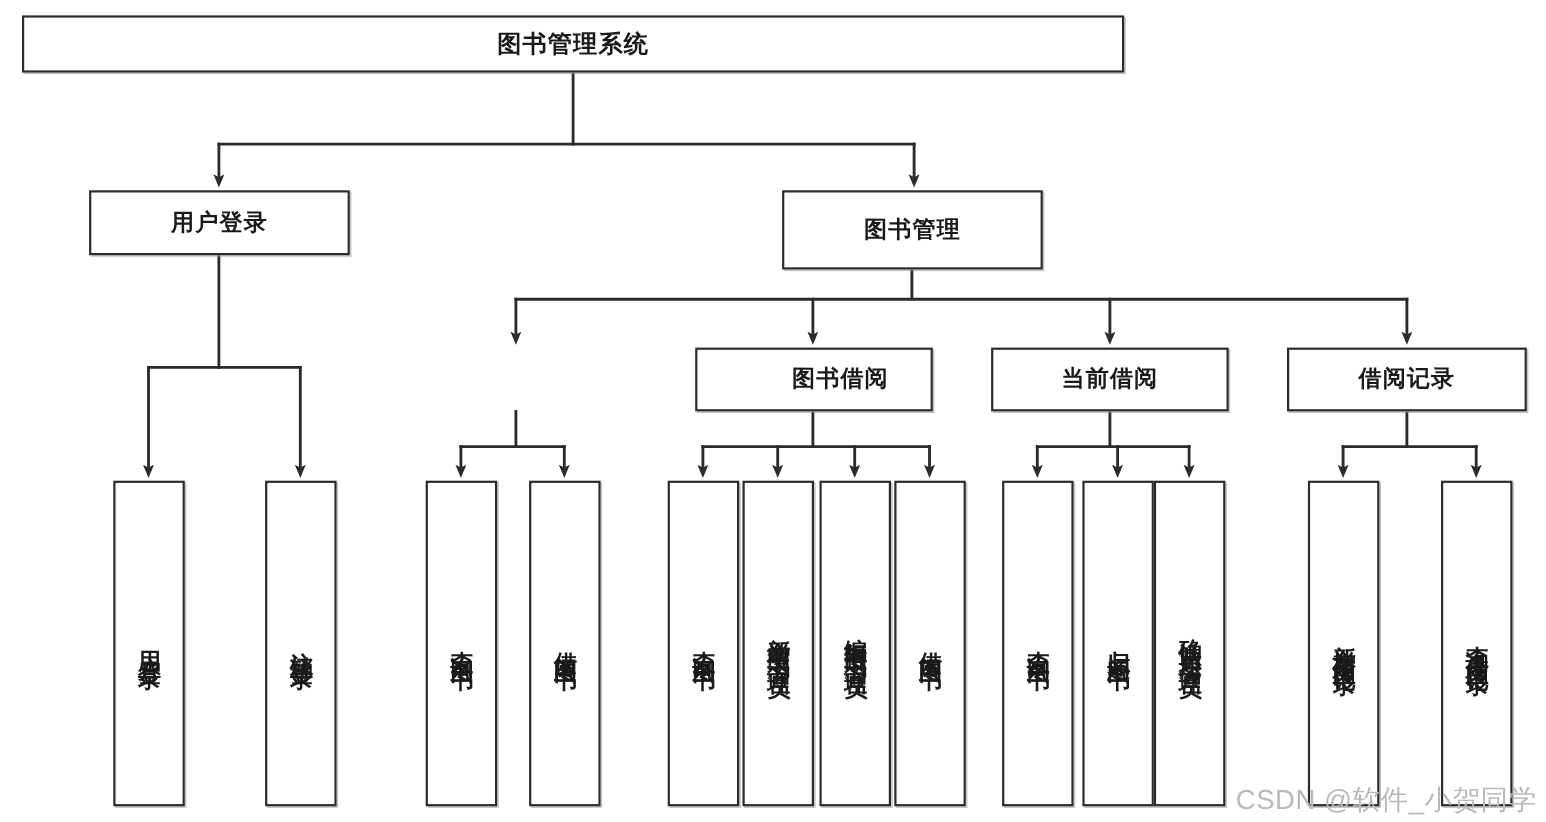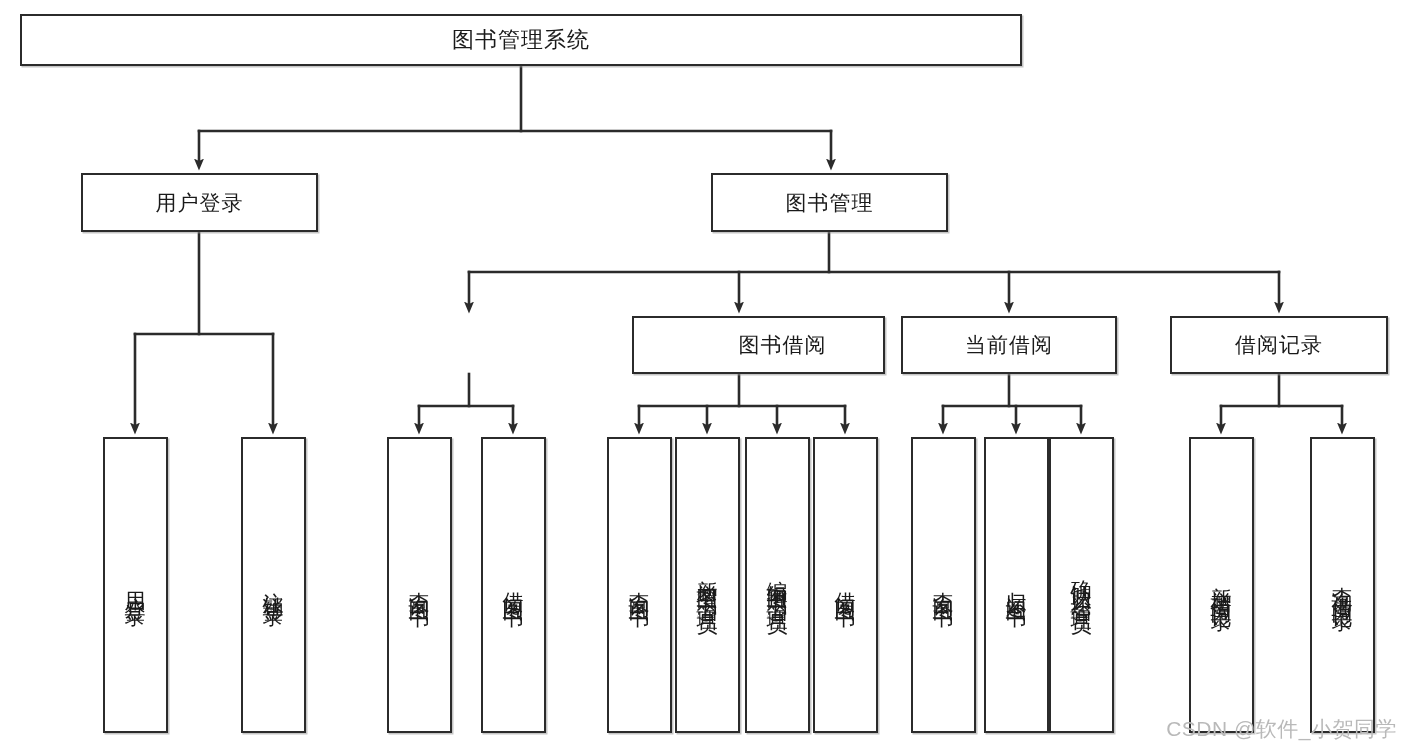--- a/index.html
+++ b/index.html
@@ -28,20 +28,21 @@
   .node {
     position: absolute;
     box-sizing: border-box;
     border: 2.5px solid #2b2b2b;
     background: #ffffff;
     display: flex;
     align-items: center;
     justify-content: center;
     color: #1a1a1a;
     box-shadow: 1.5px 1.5px 0 rgba(150,150,150,0.55);
+    font-weight: bold;
   }
   .node.h {
     font-size: 21px;
     letter-spacing: 1px;
     line-height: 1.2;
   }
   .node.root {
     font-size: 22px;
   }
   .node.v {
@@ -56,21 +57,21 @@
   }
   .node.v .vtext {
     writing-mode: vertical-rl;
     text-orientation: upright;
     white-space: nowrap;
   }
   .watermark {
     position: absolute;
     right: 8px;
     bottom: 4px;
-    font-size: 21px;
+    font-size: 25px;
     color: #b9b9b9;
     letter-spacing: 0.5px;
     white-space: nowrap;
     user-select: none;
   }
 </style>
 </head>
 <body>
 
 <div id="canvas">
@@ -121,23 +122,23 @@
       <path d="M1279,374 L1279,406"></path>
       <path d="M1221,406 L1342,406"></path>
       <path d="M1221,406 L1221,424" marker-end="url(#ah)"></path>
       <path d="M1342,406 L1342,424" marker-end="url(#ah)"></path>
     </g>
   </svg>
 
   <div class="node h root" style="left: 20px; top: 14px; width: 1002px; height: 52px;">图书管理系统</div>
 
   <div class="node h" style="left: 81px; top: 173px; width: 237px; height: 59px;">用户登录</div>
-  <div class="node h" style="left: 711px; top: 173px; width: 237px; height: 59px;">图书管理</div>
+  <div class="node h" style="left: 711px; top: 173px; width: 237px; height: 72px;">图书管理</div>
 
-  <div class="node h" style="left: 632px; top: 316px; width: 253px; height: 58px; padding-left: 48px;">图书借阅</div>
+  <div class="node h" style="left: 632px; top: 316px; width: 216px; height: 58px; padding-left: 48px;">图书借阅</div>
   <div class="node h" style="left: 1170px; top: 316px; width: 218px; height: 58px;">借阅记录</div>
   <div class="node h" style="left: 901px; top: 316px; width: 216px; height: 58px;">当前借阅</div>
 
   <div class="node v" style="left: 103px; top: 437px; width: 65px; height: 296px;">
     <span class="vtext">用户登录</span>
   </div>
   <div class="node v" style="left: 241px; top: 437px; width: 65px; height: 296px;">
     <span class="vtext">注销登录</span>
   </div>
   <div class="node v" style="left: 387px; top: 437px; width: 65px; height: 296px;">

